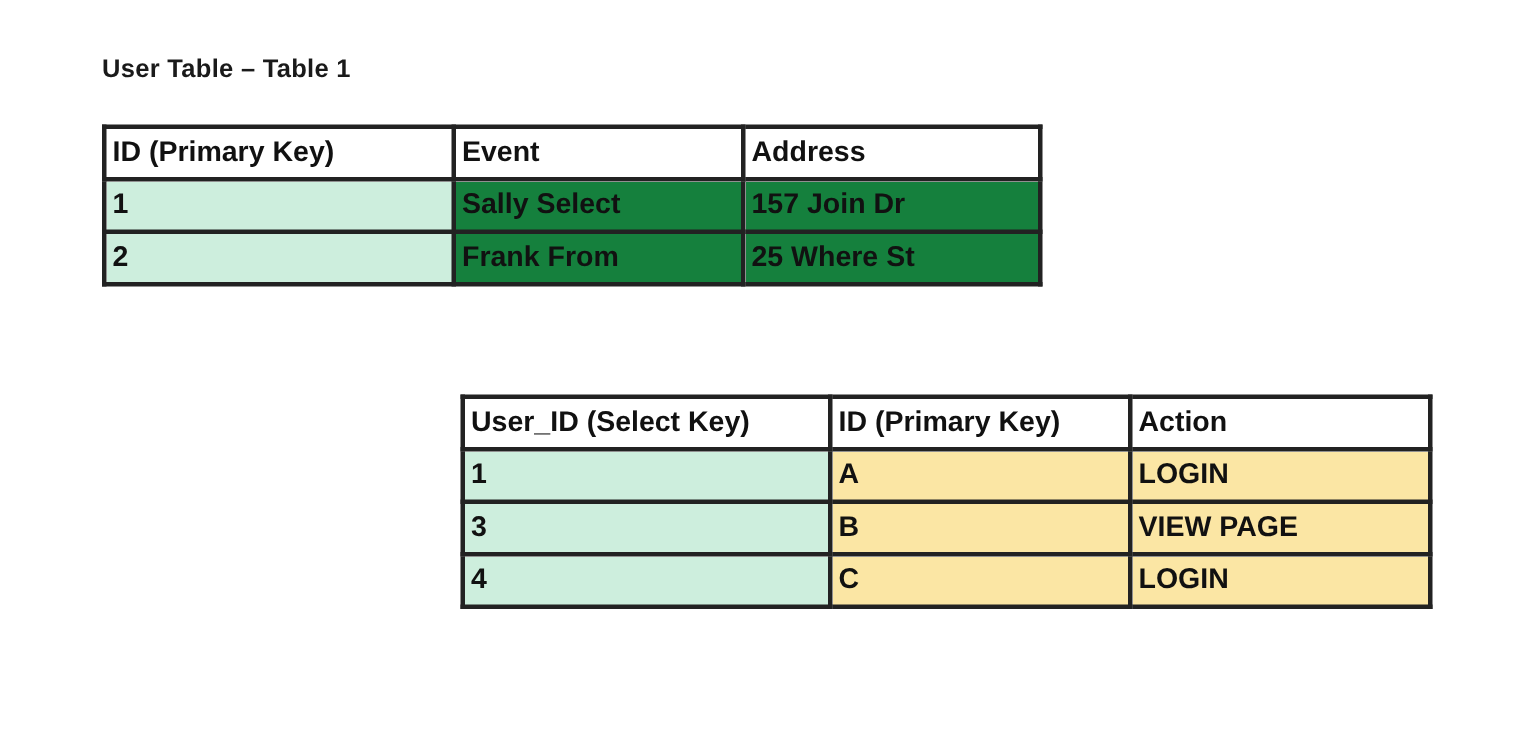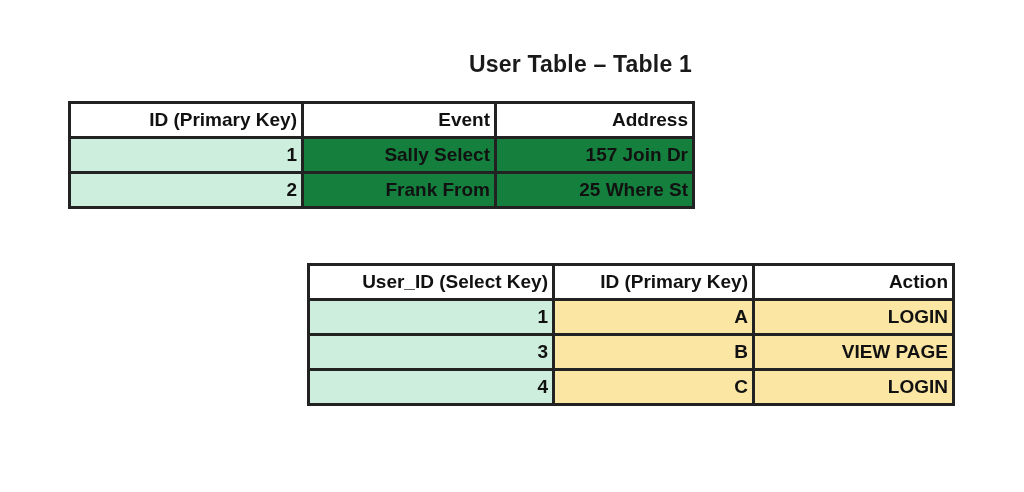--- a/index.html
+++ b/index.html
@@ -14,42 +14,41 @@
     background: #ffffff;
     font-family: "Liberation Sans", sans-serif;
     color: #111111;
     overflow: hidden;
   }
   .table-block { position: absolute; }
   .table-block.block-1 { left: 68px;  top: 33px;  width: 624px; }
   .table-block.block-2 { left: 307px; top: 263px; width: 645px; }
 
   .table-title {
-    font-size: 23px;
+    font-size: 17px;
     line-height: 26px;
     font-weight: 700;
-    text-align: right;
+    text-align: left;
     color: #1a1a1a;
     letter-spacing: 0.2px;
-    margin-top: 18px;
   }
   .block-1 .table-title { margin-bottom: 24px; }
   .block-2 .table-title { margin-bottom: 23px; }
 
   table.data-table {
     border-collapse: collapse;
     table-layout: fixed;
     width: 100%;
   }
   table.data-table th,
   table.data-table td {
     border: 3px solid #222222;
     height: 32px;
     padding: 0 4px;
-    text-align: right;
+    text-align: left;
     vertical-align: middle;
     font-size: 19px;
     font-weight: 700;
     color: #111111;
     overflow: hidden;
     white-space: nowrap;
   }
   table.data-table th { background: #ffffff; }
 
   

